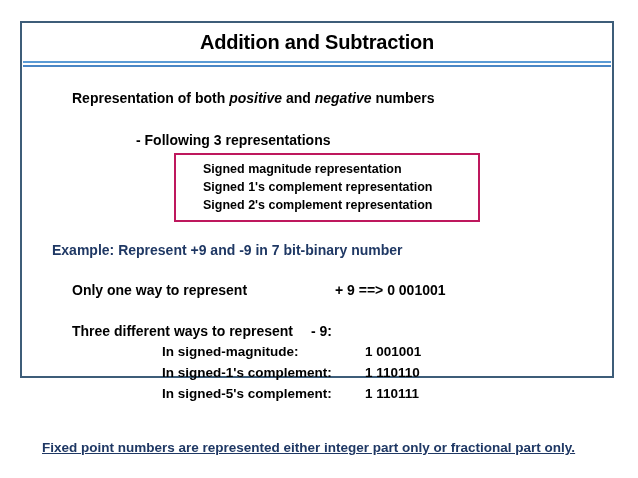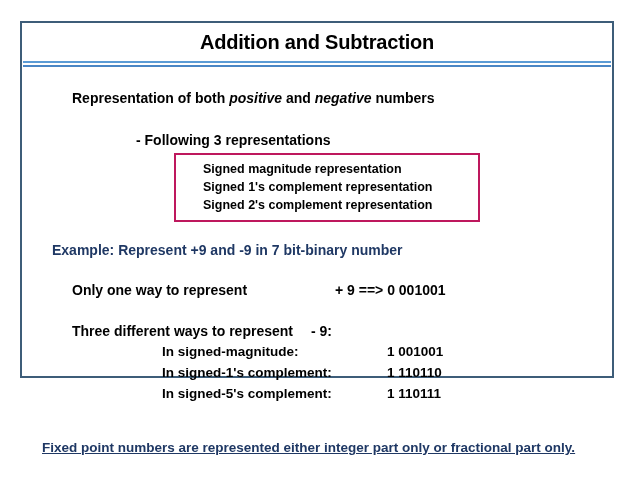--- a/index.html
+++ b/index.html
@@ -121,21 +121,21 @@
     position: absolute;
     left: 140px;
     font-size: 13.5px;
     font-weight: bold;
     color: #000;
     white-space: nowrap;
     font-stretch: condensed;
   }
   .res-value {
     position: absolute;
-    left: 365px;
+    left: 343px;
     font-size: 13.5px;
     font-weight: bold;
     color: #000;
     white-space: nowrap;
     font-stretch: condensed;
   }
   #res-label-0, #res-value-0 { top: 276px; }
   #res-label-1, #res-value-1 { top: 297px; }
   #res-label-2, #res-value-2 { top: 318px; }
 

